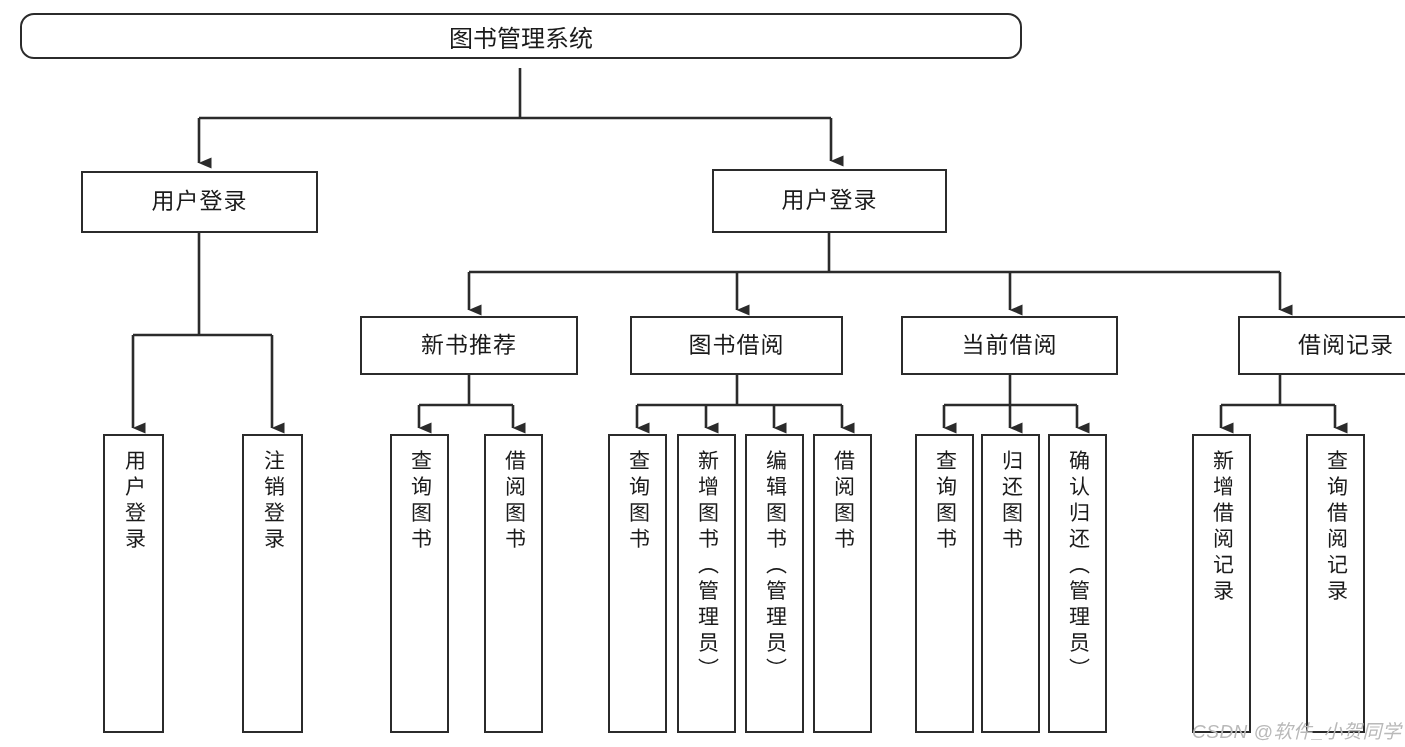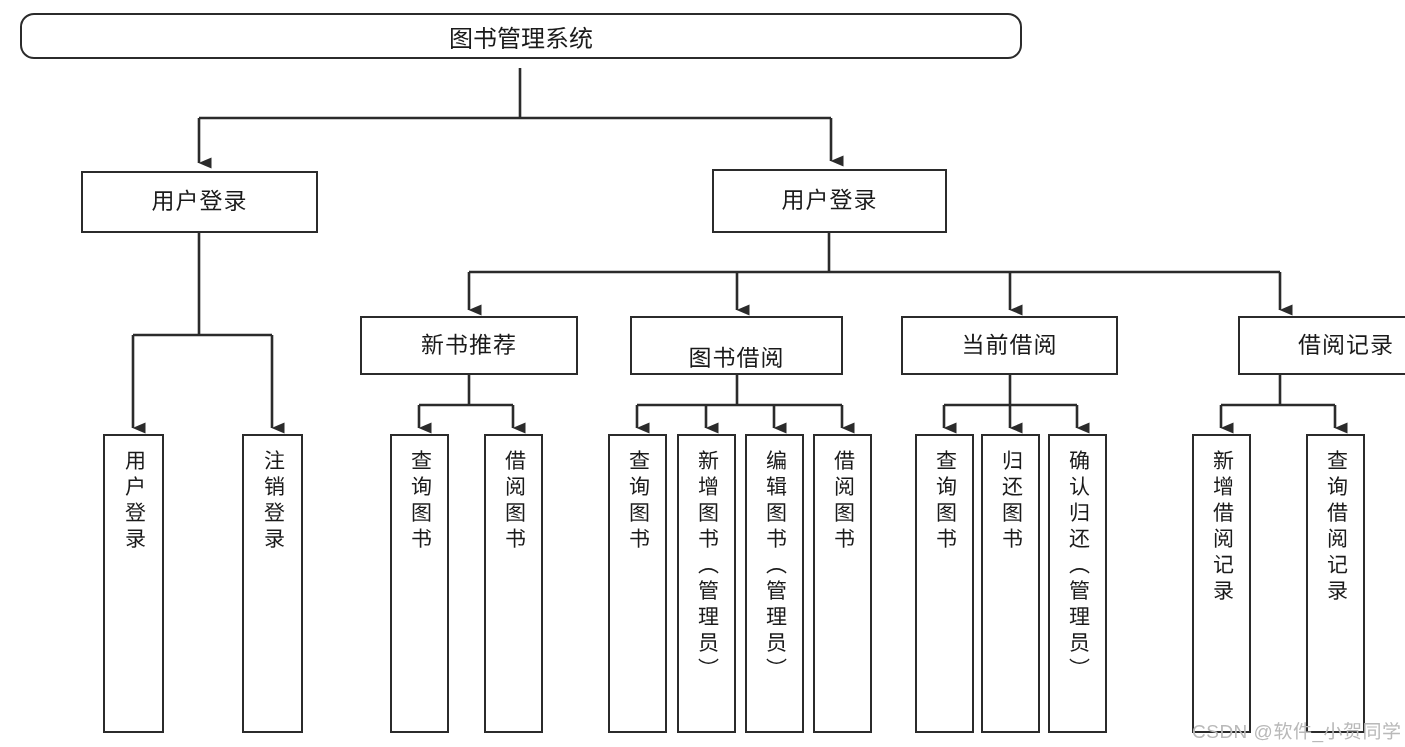--- a/index.html
+++ b/index.html
@@ -133,21 +133,21 @@
   <div class="node h" style="left:81px; top:171px; width:237px; height:62px;">
     <span>用户登录</span>
   </div>
   <div class="node h" style="left:712px; top:169px; width:235px; height:64px;">
     <span>用户登录</span>
   </div>
 
   <div class="node h" style="left:360px; top:316px; width:218px; height:59px;text-align:right;">
     <span>新书推荐</span>
   </div>
-  <div class="node h" style="left:630px; top:316px; width:213px; height:59px;align-items:flex-end;">
+  <div class="node h" style="left:630px; top:316px; width:213px; height:59px;">
     <span>图书借阅</span>
   </div>
   <div class="node h" style="left:901px; top:316px; width:217px; height:59px;font-family:Liberation Serif, serif;">
     <span>当前借阅</span>
   </div>
   <div class="node h" style="left:1238px; top:316px; width:216px; height:59px;">
     <span>借阅记录</span>
   </div>
 
   <div class="node leaf" style="left:103px; top:434px; width:61px; height:299px;">
@@ -187,15 +187,15 @@
     <span class="vtext">确认归还（管理员）</span>
   </div>
 
   <div class="node leaf" style="left:1192px; top:434px; width:59px; height:299px;">
     <span class="vtext">新增借阅记录</span>
   </div>
   <div class="node leaf" style="left:1306px; top:434px; width:59px; height:299px;">
     <span class="vtext">查询借阅记录</span>
   </div>
 
-  <div class="watermark" style="left:1192px; top:716px;">CSDN @软件_小贺同学</div>
+  <div class="watermark" style="left:1192px; top:716px;font-style:italic;">CSDN @软件_小贺同学</div>
 
 </div>
 
 </body></html>

